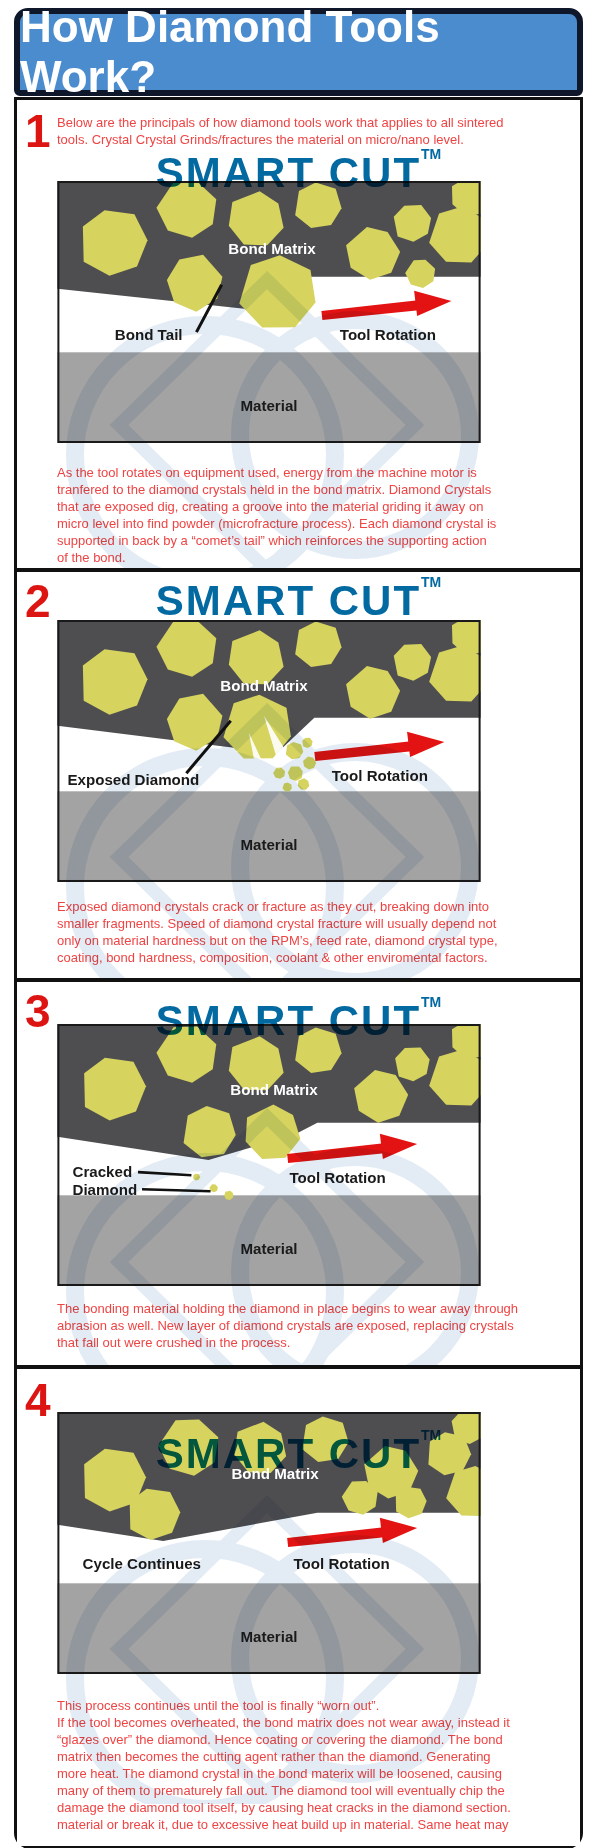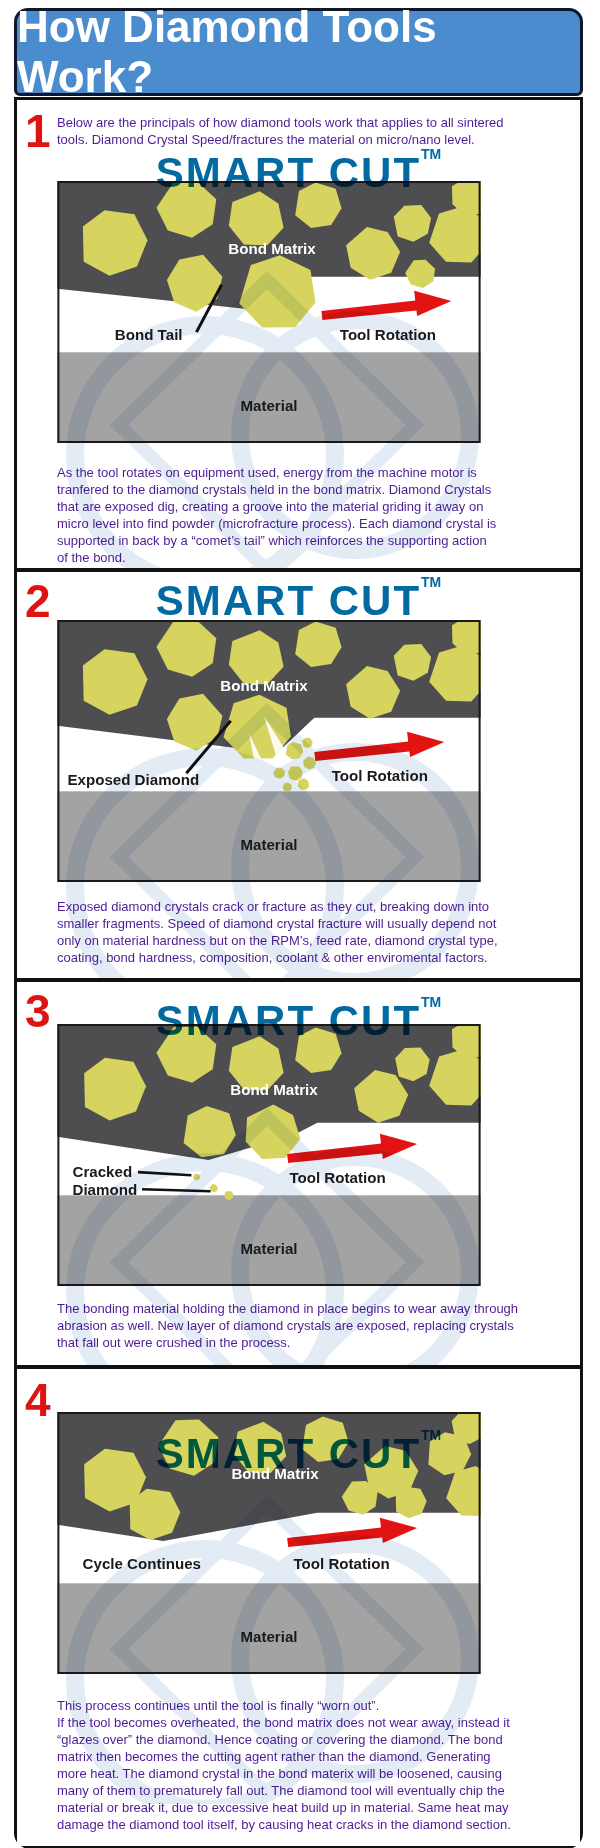--- a/index.html
+++ b/index.html
@@ -1,27 +1,27 @@
 <!DOCTYPE html>
 <html><head>
 <meta charset="utf-8">
 <style>
   html,body{margin:0;padding:0;background:#ffffff;}
   .page{position:relative;width:600px;height:1848px;background:#ffffff;overflow:hidden;
         font-family:"Liberation Sans","DejaVu Sans",sans-serif;}
   .hdr{position:absolute;left:14px;top:8px;width:569px;height:88px;box-sizing:border-box;
-       background:#4a8ccd;border:3px solid #0f172a;border-radius:14px 14px 6px 6px;
+       background:#4a8ccd;border:6px solid #0f172a;border-radius:14px 14px 6px 6px;
        display:flex;align-items:center;justify-content:center;}
   .hdr-title{color:#ffffff;font-size:44px;font-weight:bold;letter-spacing:0px;}
   .panel{position:absolute;left:14px;top:97px;width:569px;box-sizing:border-box;
          border:3px solid #111;border-radius:0 0 16px 16px;}
   .sec{position:relative;width:100%;box-sizing:border-box;overflow:hidden;background:#fff;}
   .sec + .sec{border-top:4px solid #111;}
   .num{position:absolute;left:8px;font-size:46px;font-weight:bold;color:#dd1512;line-height:1;z-index:4;}
-  .para{position:absolute;left:40px;z-index:2;color:#4c1d95;font-size:13px;line-height:17px;}
+  .para{position:absolute;left:40px;z-index:2;color:#ef4444;font-size:13px;line-height:17px;}
   .tl{white-space:nowrap;}
   .wmtext{position:absolute;left:50%;transform:translateX(-50%);z-index:3;pointer-events:none;
           color:#0369a1;font-size:42px;font-weight:bold;letter-spacing:2px;white-space:nowrap;
           mix-blend-mode:multiply;}
   .wmtext sup{font-size:14px;vertical-align:28px;letter-spacing:0;}
   .diag{position:absolute;left:40px;width:424px;height:262px;background:#ffffff;z-index:1;}
   .diag text{font-family:"Liberation Sans","DejaVu Sans",sans-serif;font-weight:bold;
              font-size:15px;fill:#1a1a1a;}
   .diag text.w{fill:#ffffff;}
   .rings{position:absolute;left:38px;width:428px;height:360px;z-index:3;pointer-events:none;
@@ -39,21 +39,21 @@
 
   <div class="panel">
 
     <div class="sec" style="height:468px;">
       <div class="num" style="top:8px;">1</div>
       <div class="wmtext" style="top:46px;">
         <span>SMART CUT</span><sup>TM</sup>
       </div>
       <div class="para" style="top:14px;">
         <div class="tl">Below are the principals of how diamond tools work that applies to all sintered</div>
-        <div class="tl">tools. Diamond Crystal Speed/fractures the material on micro/nano level.</div>
+        <div class="tl">tools. Crystal Crystal Grinds/fractures the material on micro/nano level.</div>
       </div>
 
       <svg class="diag" style="top:81px;" viewBox="0 0 420 260">
         <defs>
           <polygon id="cry1" fill="#d6d35e" points="-28,-10 -12,-27 14,-28 29,-8 24,16 2,28 -22,20"></polygon>
           <g id="arr1" fill="#e31313">
             <polygon points="0,3 98,-8 99,2 1,12"></polygon>
             <polygon points="92,-17 129,-7 95,8"></polygon>
           </g>
         </defs>
@@ -259,19 +259,19 @@
         <path d="M212,60 L360,205 L212,350 L64,205 Z" stroke-width="13"></path>
       </svg>
 
       <div class="para" style="top:328px;">
         <div class="tl">This process continues until the tool is finally “worn out”.</div>
         <div class="tl">If the tool becomes overheated, the bond matrix does not wear away, instead it</div>
         <div class="tl">“glazes over” the diamond. Hence coating or covering the diamond. The bond</div>
         <div class="tl">matrix then becomes the cutting agent rather than the diamond. Generating</div>
         <div class="tl">more heat. The diamond crystal in the bond materix will be loosened, causing</div>
         <div class="tl">many of them to prematurely fall out. The diamond tool will eventually chip the</div>
+        <div class="tl">damage the diamond tool itself, by causing heat cracks in the diamond section.</div>
         <div class="tl">material or break it, due to excessive heat build up in material. Same heat may</div>
-        <div class="tl">damage the diamond tool itself, by causing heat cracks in the diamond section.</div>
       </div>
     </div>
 
   </div>
 </div>
 
 </body></html>

